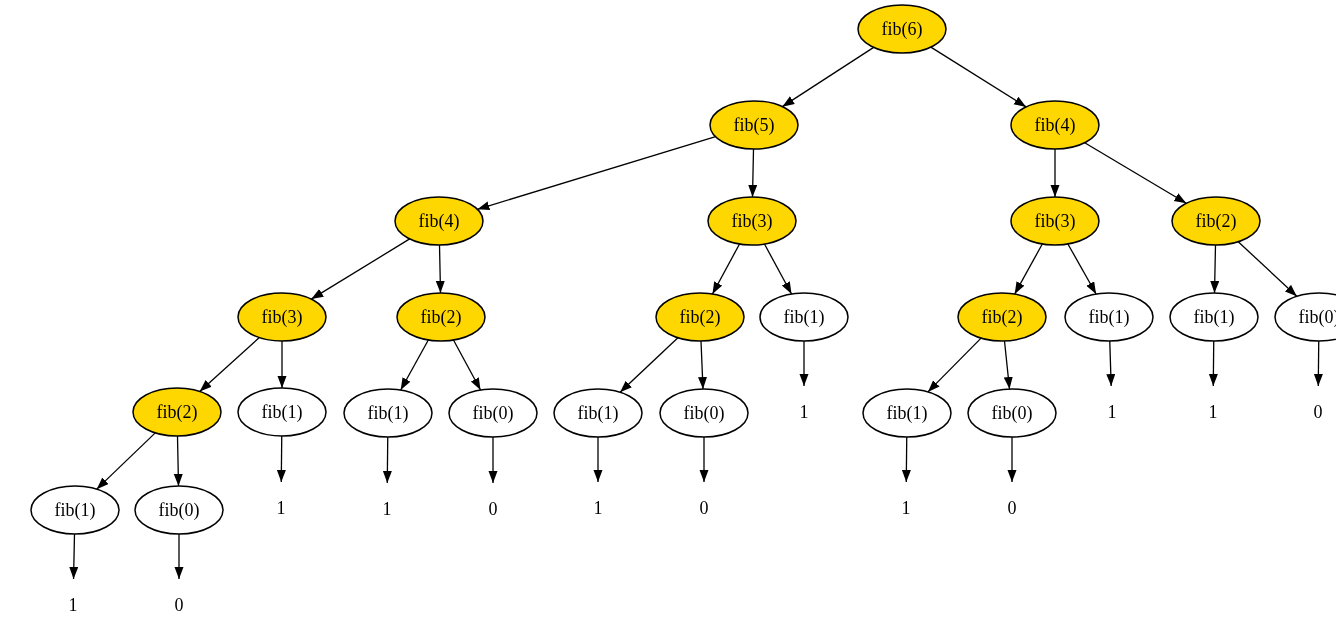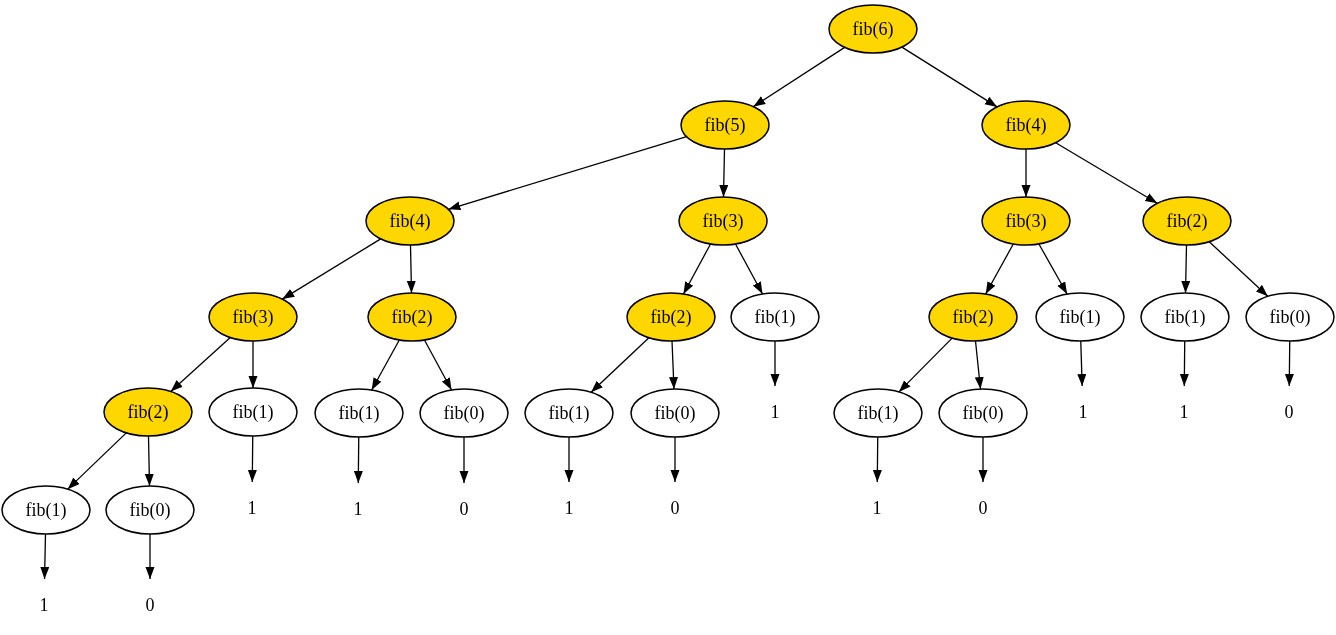--- a/index.html
+++ b/index.html
@@ -8,20 +8,21 @@
     background: #ffffff;
     width: 1336px;
     height: 635px;
     overflow: hidden;
   }
   .canvas-wrap {
     position: relative;
     width: 1058px;
     height: 635px;
     background: #ffffff;
+    margin-left: 29px;
   }
   svg { display: block; }
   .node-ellipse {
     stroke-width: 1.5px;
   }
   .node-label {
     font-family: "Liberation Serif", "DejaVu Serif", serif;
     font-size: 18px;
     fill: #000000;
   }

